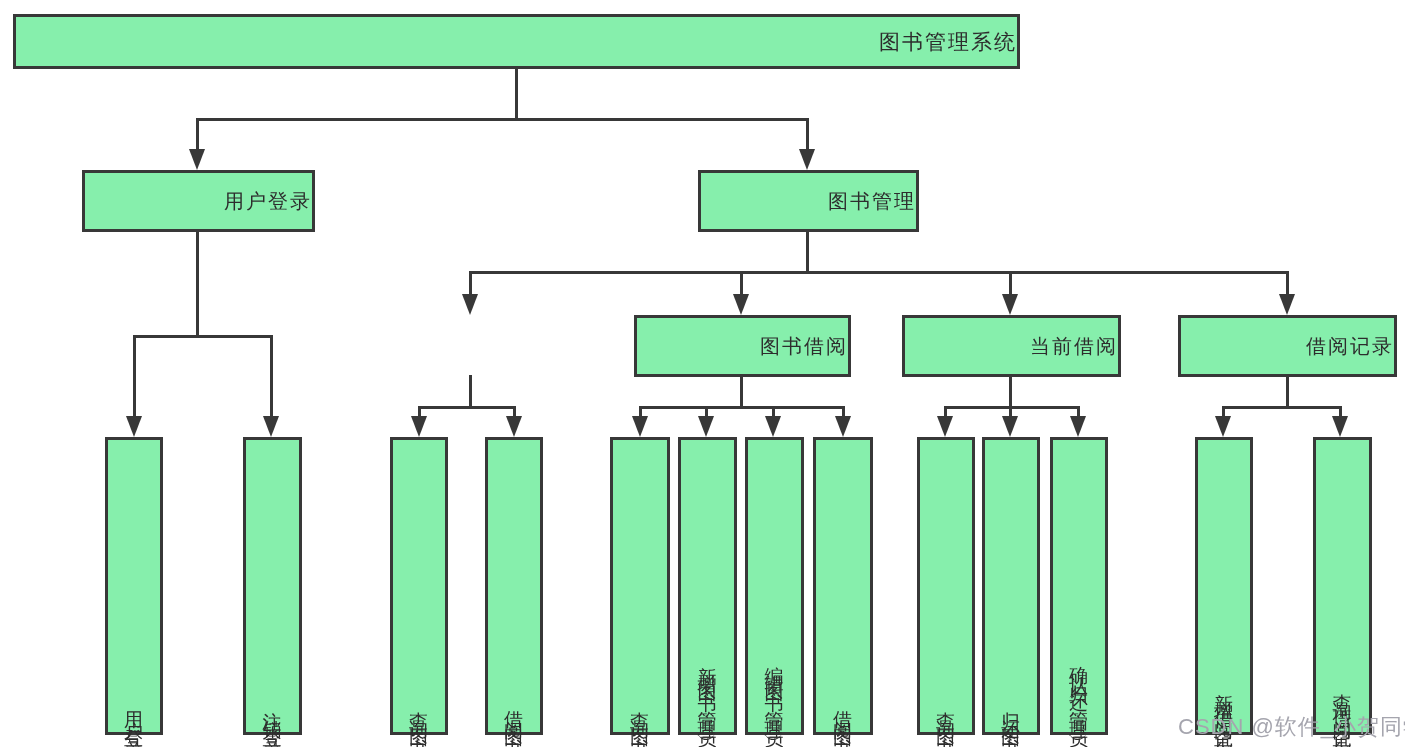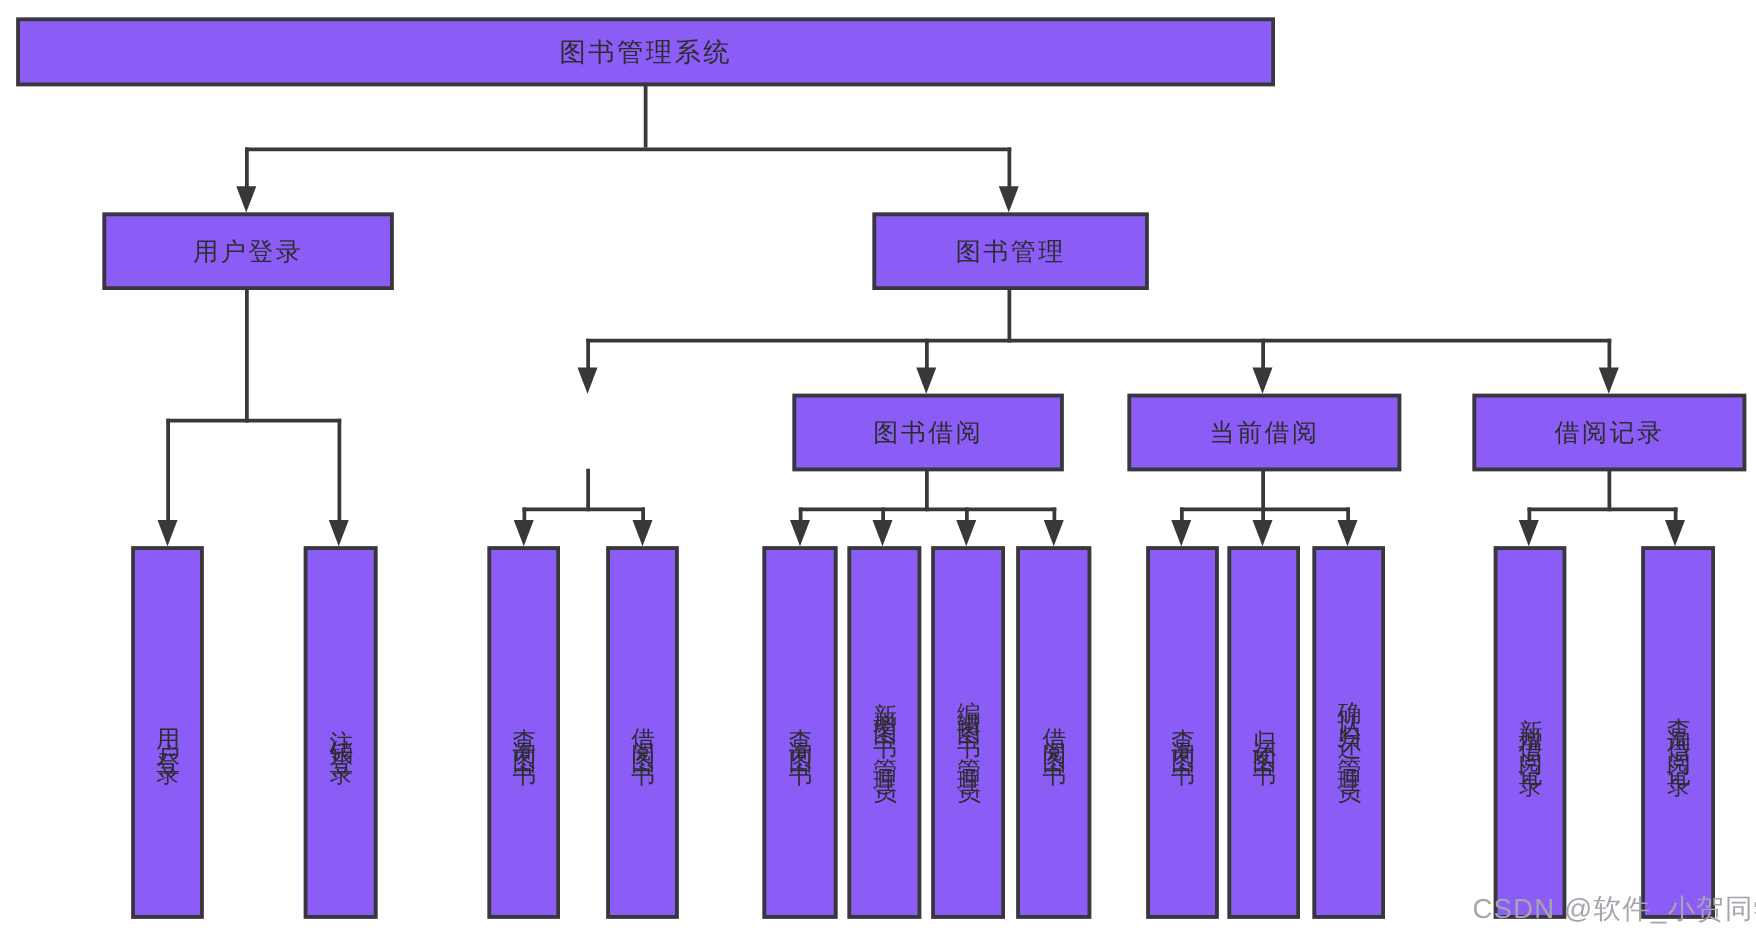--- a/index.html
+++ b/index.html
@@ -16,24 +16,24 @@
   .canvas {
     position: relative;
     width: 1405px;
     height: 747px;
     background: var(--background);
     overflow: hidden;
   }
   .box {
     position: absolute;
     border: 3px solid var(--line);
-    background: #8b5cf6;
+    background: #86efac;
     display: flex;
     align-items: center;
-    justify-content: center;
+    justify-content: flex-end;
     color: var(--text);
     font-size: 20px;
     letter-spacing: 2px;
     text-align: center;
   }
   .root-box { font-size: 21px; }
   .leaf {
     writing-mode: vertical-rl;
     font-size: 19px;
     letter-spacing: 9px;

